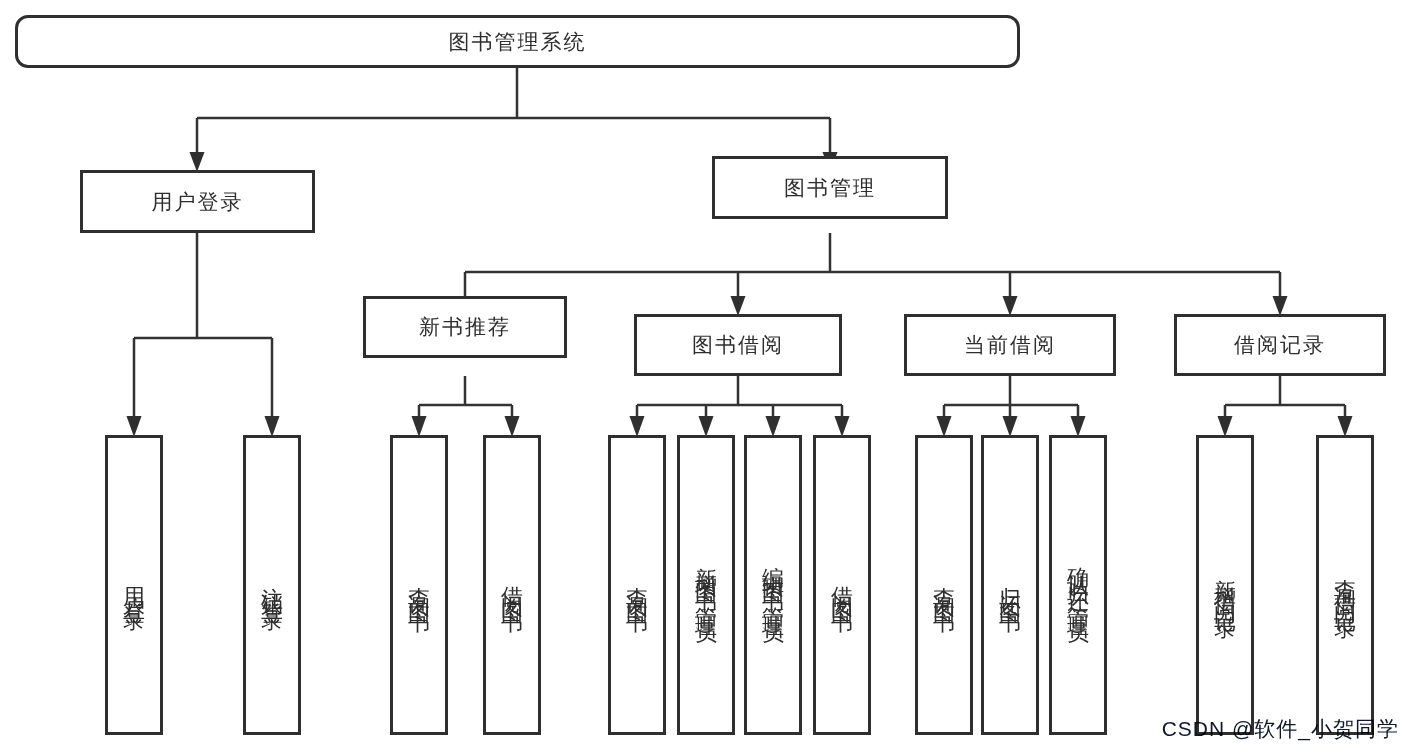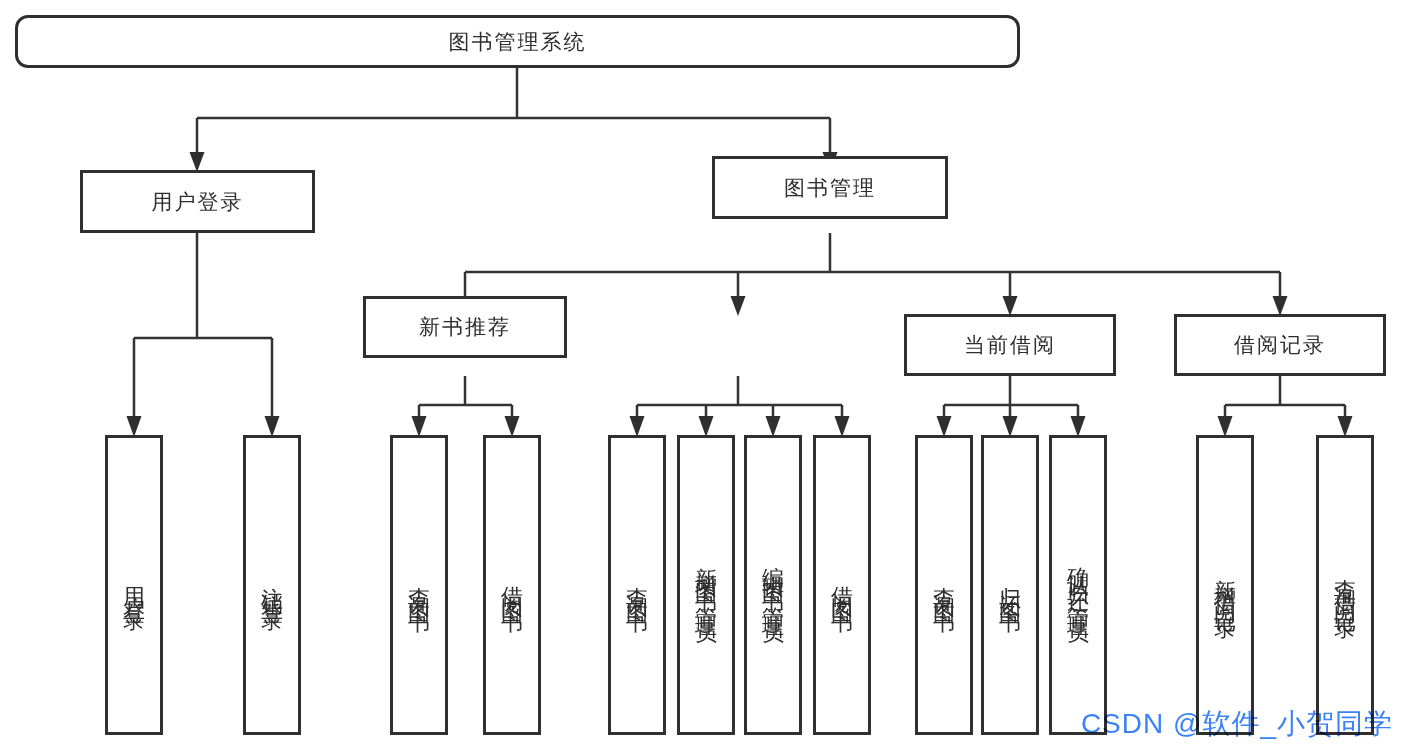--- a/index.html
+++ b/index.html
@@ -34,26 +34,26 @@
   }
   .vnode {
     writing-mode: vertical-rl;
     -webkit-writing-mode: vertical-rl;
     font-size: 22px;
     letter-spacing: 8px;
     line-height: 1;
   }
   .watermark {
     position: absolute;
-    right: 12px;
+    right: 6px;
     bottom: 4px;
     z-index: 3;
-    font-size: 28px;
+    font-size: 21px;
     letter-spacing: 1px;
-    color: #3b82f6;
+    color: #0f172a;
     mix-blend-mode: multiply;
     white-space: nowrap;
   }
 </style>
 </head>
 <body>
 
 <div class="canvas">
 
   <svg class="connectors" width="1405" height="747" viewBox="0 0 1405 747">
@@ -114,20 +114,21 @@
       <polygon points="1337.5,416 1352.5,416 1345,437"></polygon>
     </g>
   </svg>
 
   <div class="node hnode" style="left:15px; top:15px; width:1005px; height:53px;border-radius:13px;">图书管理系统</div>
 
   <div class="node hnode" style="left:80px; top:170px; width:235px; height:63px;">用户登录</div>
   <div class="node hnode" style="left:712px; top:156px; width:236px; height:63px;">图书管理</div>
 
   <div class="node hnode" style="left:363px; top:296px; width:204px; height:62px;">新书推荐</div>
+  <div class="node hnode" style="left:634px; top:314px; width:208px; height:62px;">图书借阅</div>
   <div class="node hnode" style="left:904px; top:314px; width:212px; height:62px;">当前借阅</div>
   <div class="node hnode" style="left:1174px; top:314px; width:212px; height:62px;">借阅记录</div>
 
   <div class="node vnode" style="left:105px; top:435px; width:58px; height:300px;">用户登录</div>
   <div class="node vnode" style="left:243px; top:435px; width:58px; height:300px;">注销登录</div>
 
   <div class="node vnode" style="left:390px; top:435px; width:58px; height:300px;">查询图书</div>
   <div class="node vnode" style="left:483px; top:435px; width:58px; height:300px;">借阅图书</div>
 
   <div class="node vnode" style="left:608px; top:435px; width:58px; height:300px;">查询图书</div>

